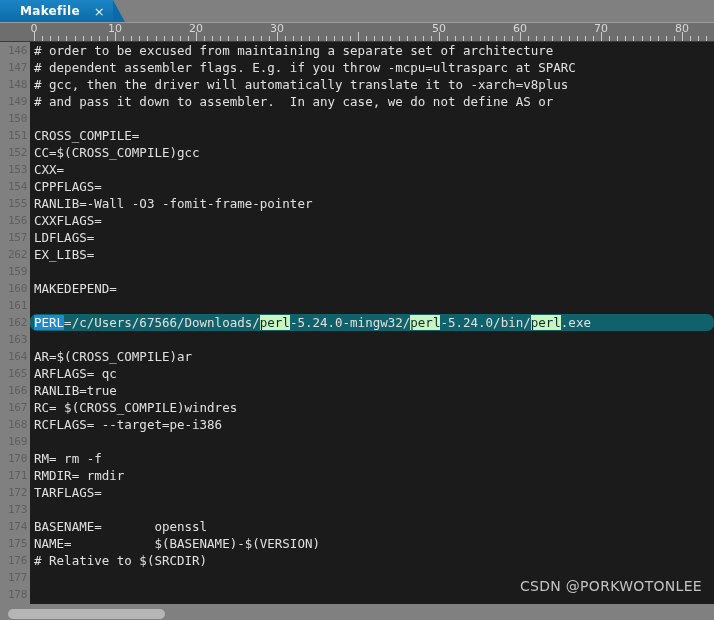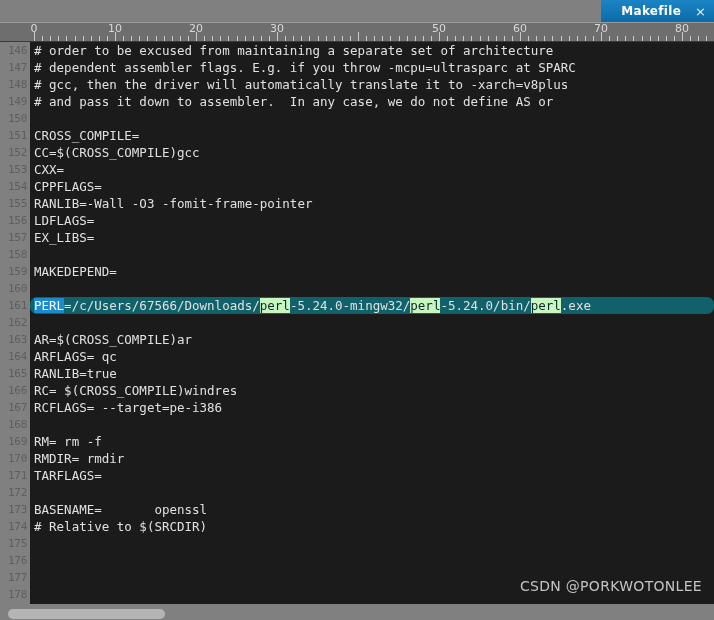--- a/index.html
+++ b/index.html
@@ -21,21 +21,20 @@
     background: #808080;
     overflow: hidden;
   }
 
   
   .tabbar {
     position: relative;
     height: 22px;
     background: #808080;
     overflow: hidden;
-    text-align: right;
   }
   .tab {
     position: relative;
     display: inline-flex;
     align-items: center;
     height: 22px;
     padding: 0 8px 0 20px;
     background: linear-gradient(to bottom, #1b84c4 0%, #1479b8 45%, #0b6ba8 100%);
     color: #ffffff;
     font-family: "DejaVu Sans", sans-serif;
@@ -300,21 +299,21 @@
         <div class="gutter-line">148</div>
         <div class="gutter-line">149</div>
         <div class="gutter-line">150</div>
         <div class="gutter-line">151</div>
         <div class="gutter-line">152</div>
         <div class="gutter-line">153</div>
         <div class="gutter-line">154</div>
         <div class="gutter-line">155</div>
         <div class="gutter-line">156</div>
         <div class="gutter-line">157</div>
-        <div class="gutter-line">158</div>
+        <div class="gutter-line">262</div>
         <div class="gutter-line">159</div>
         <div class="gutter-line">160</div>
         <div class="gutter-line">161</div>
         <div class="gutter-line">162</div>
         <div class="gutter-line">163</div>
         <div class="gutter-line">164</div>
         <div class="gutter-line">165</div>
         <div class="gutter-line">166</div>
         <div class="gutter-line">167</div>
         <div class="gutter-line">168</div>
@@ -333,38 +332,40 @@
         <div class="line"><span class="txt"># order to be excused from maintaining a separate set of architecture</span></div>
         <div class="line"><span class="txt"># dependent assembler flags. E.g. if you throw -mcpu=ultrasparc at SPARC</span></div>
         <div class="line"><span class="txt"># gcc, then the driver will automatically translate it to -xarch=v8plus</span></div>
         <div class="line"><span class="txt"># and pass it down to assembler.  In any case, we do not define AS or</span></div>
         <div class="line"><span class="txt"></span></div>
         <div class="line"><span class="txt">CROSS_COMPILE=</span></div>
         <div class="line"><span class="txt">CC=$(CROSS_COMPILE)gcc</span></div>
         <div class="line"><span class="txt">CXX=</span></div>
         <div class="line"><span class="txt">CPPFLAGS=</span></div>
         <div class="line"><span class="txt">RANLIB=-Wall -O3 -fomit-frame-pointer</span></div>
+        <div class="line"><span class="txt">CXXFLAGS=</span></div>
         <div class="line"><span class="txt">LDFLAGS=</span></div>
         <div class="line"><span class="txt">EX_LIBS=</span></div>
         <div class="line"><span class="txt"></span></div>
         <div class="line"><span class="txt">MAKEDEPEND=</span></div>
         <div class="line"><span class="txt"></span></div>
         <div class="line current"><span class="txt sel-blue">PERL</span><span class="txt ">=/c/Users/67566/Downloads/</span><span class="txt hl-green">perl</span><span class="txt ">-5.24.0-mingw32/</span><span class="txt hl-green">perl</span><span class="txt ">-5.24.0/bin/</span><span class="txt hl-green">perl</span><span class="txt ">.exe</span></div>
         <div class="line"><span class="txt"></span></div>
         <div class="line"><span class="txt">AR=$(CROSS_COMPILE)ar</span></div>
         <div class="line"><span class="txt">ARFLAGS= qc</span></div>
         <div class="line"><span class="txt">RANLIB=true</span></div>
         <div class="line"><span class="txt">RC= $(CROSS_COMPILE)windres</span></div>
         <div class="line"><span class="txt">RCFLAGS= --target=pe-i386</span></div>
         <div class="line"><span class="txt"></span></div>
         <div class="line"><span class="txt">RM= rm -f</span></div>
         <div class="line"><span class="txt">RMDIR= rmdir</span></div>
         <div class="line"><span class="txt">TARFLAGS=</span></div>
         <div class="line"><span class="txt"></span></div>
         <div class="line"><span class="txt">BASENAME=       openssl</span></div>
+        <div class="line"><span class="txt">NAME=           $(BASENAME)-$(VERSION)</span></div>
         <div class="line"><span class="txt"># Relative to $(SRCDIR)</span></div>
       </div>
     <div class="watermark">CSDN @PORKWOTONLEE</div>
   </div>
 
   <div class="hscroll">
     <div class="hscroll-track">
       <div class="hscroll-thumb" id="hthumb" style="left: 8px; width: 157px;"></div>
     </div>
   </div>

